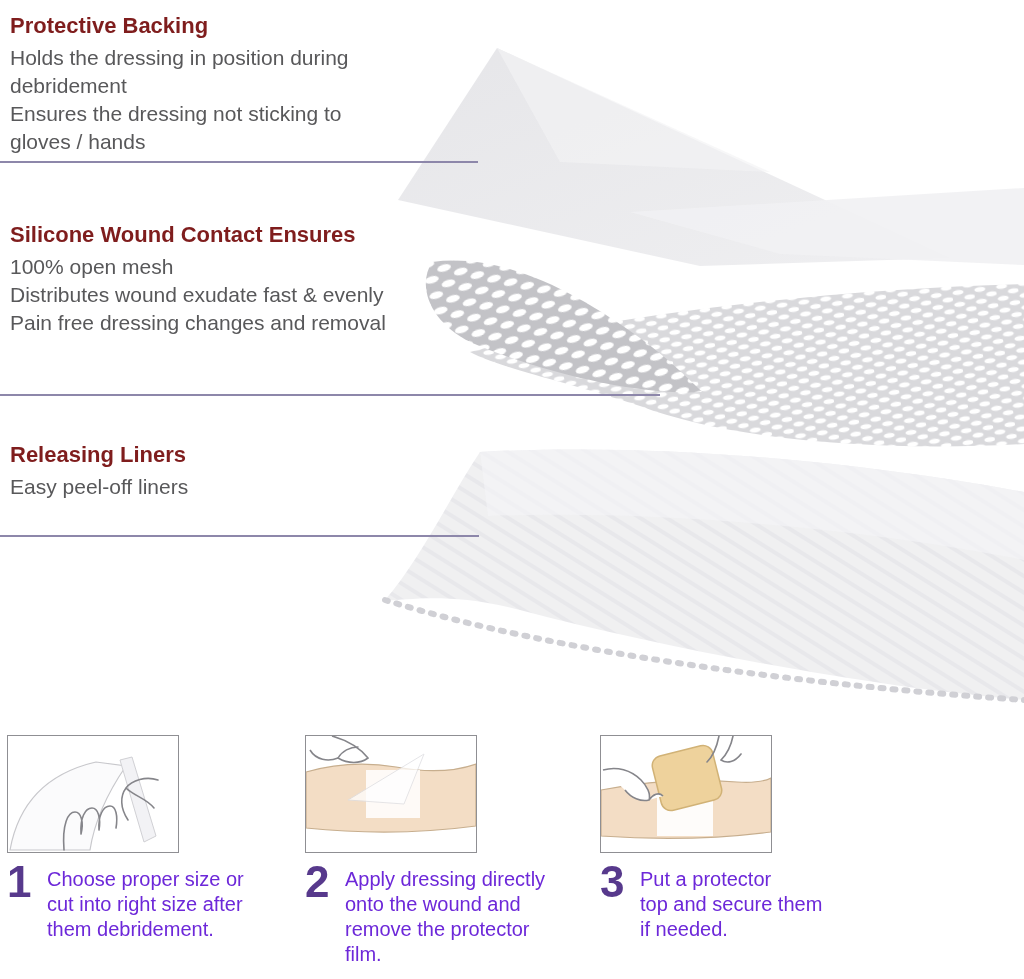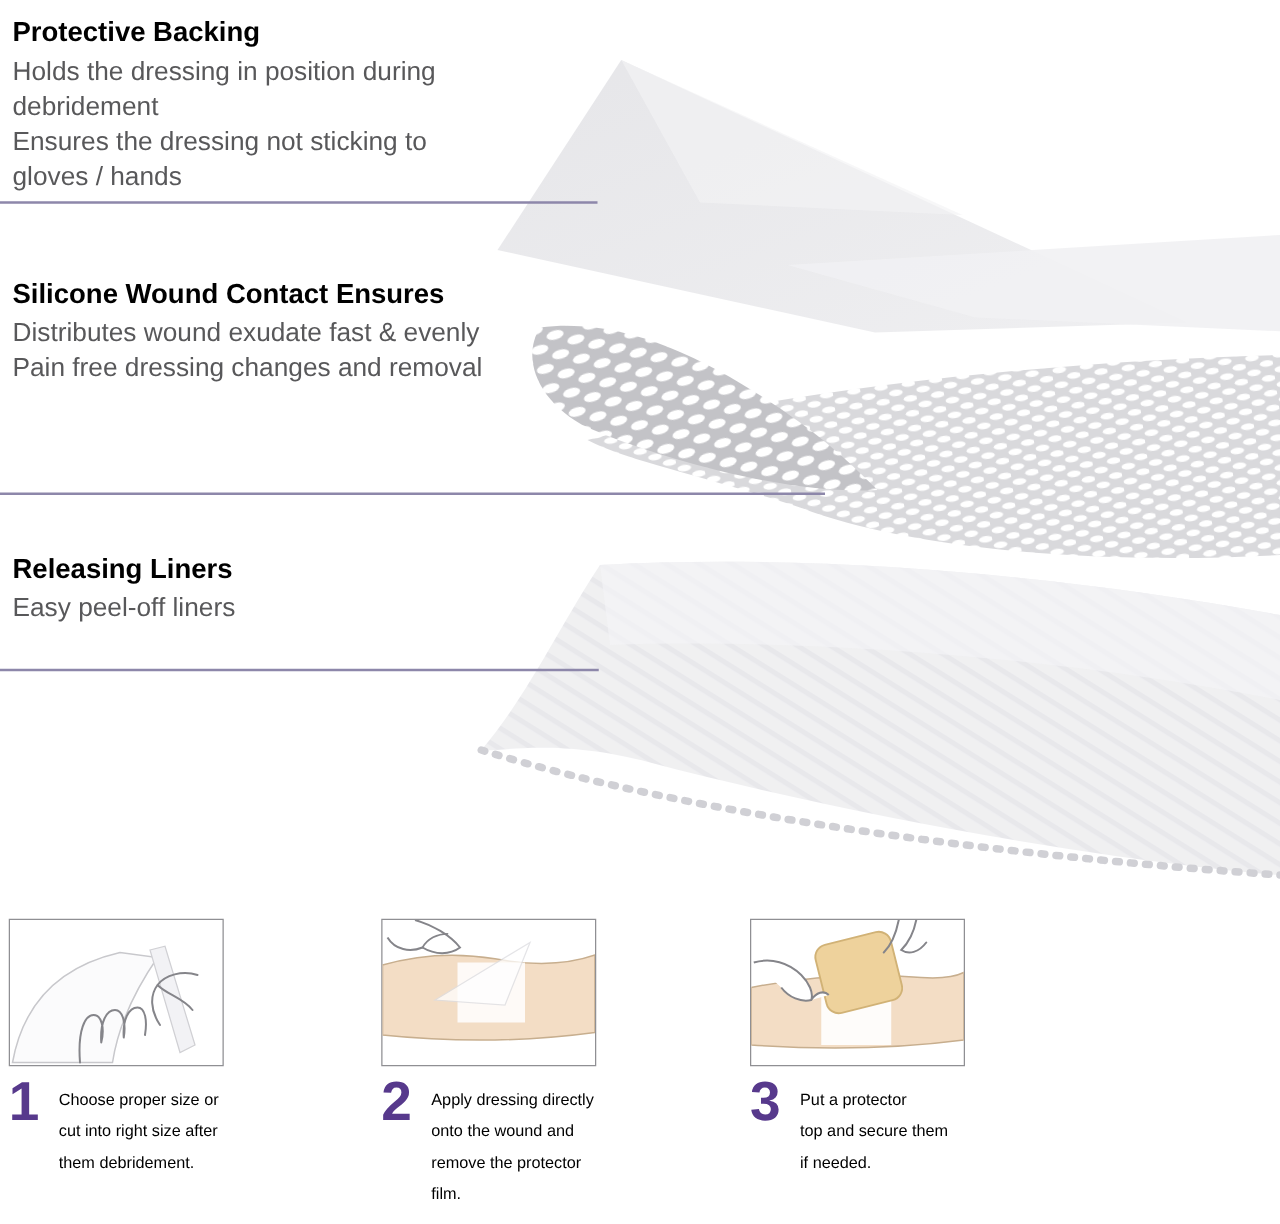--- a/index.html
+++ b/index.html
@@ -5,30 +5,30 @@
   html,body{margin:0;padding:0;background:#fff;}
   .page{position:relative;width:1024px;height:979px;background:#ffffff;
         font-family:"Liberation Sans",sans-serif;overflow:hidden;}
   svg.bglayer{position:absolute;left:0;top:0;z-index:1;}
   .rule{position:absolute;height:2px;background:#8d87aa;z-index:3;}
   .rule1{left:0;top:161px;width:478px;}
   .rule2{left:0;top:394px;width:660px;}
   .rule3{left:0;top:535px;width:479px;}
   .sec{position:absolute;left:10px;width:430px;z-index:4;color:#58585a;}
   .sec1{top:12px;} .sec2{top:221px;} .sec3{top:441px;}
-  .sec h2{margin:0 0 4px 0;font-size:22px;line-height:28px;font-weight:700;color:#000000;}
+  .sec h2{margin:0 0 4px 0;font-size:22px;line-height:28px;font-weight:700;color:#7f1d1d;}
   .tline{font-size:21px;line-height:28px;}
   .steps{position:absolute;left:0;top:0;width:1024px;height:979px;z-index:4;}
   .step{position:absolute;top:735px;width:250px;}
   .step1{left:7px;} .step2{left:305px;} .step3{left:600px;}
   .frame{width:170px;height:116px;border:1px solid #8f8f93;background:#fff;}
   .frame svg{display:block;}
   .cap{display:flex;align-items:flex-start;gap:10px;margin-top:12px;}
   .num{width:30px;font-size:44px;line-height:34px;font-weight:700;color:#57398c;flex:none;}
-  .captxt{font-size:13px;line-height:25px;color:#000000;padding-top:2px;}
+  .captxt{font-size:20px;line-height:25px;color:#6d28d9;padding-top:2px;}
 </style>
 </head>
 <body>
 
 <div class="page">
 
   <svg class="bglayer" width="1024" height="979" viewBox="0 0 1024 979">
     <defs>
       <pattern id="meshBig" width="30" height="16" patternUnits="userSpaceOnUse" patternTransform="rotate(-16)">
         <rect width="30" height="16" fill="#c3c3c7"></rect>
@@ -75,20 +75,21 @@
   <section class="sec sec1">
     <h2>Protective Backing</h2>
     <div class="tline">Holds the dressing in position during</div>
     <div class="tline">debridement</div>
     <div class="tline">Ensures the dressing not sticking to</div>
     <div class="tline">gloves / hands</div>
   </section>
 
   <section class="sec sec2">
     <h2>Silicone Wound Contact Ensures</h2>
+    <div class="tline">100% open mesh</div>
     <div class="tline">Distributes wound exudate fast &amp; evenly</div>
     <div class="tline">Pain free dressing changes and removal</div>
   </section>
 
   <section class="sec sec3">
     <h2>Releasing Liners</h2>
     <div class="tline">Easy peel-off liners</div>
   </section>
 
   <div class="steps">

